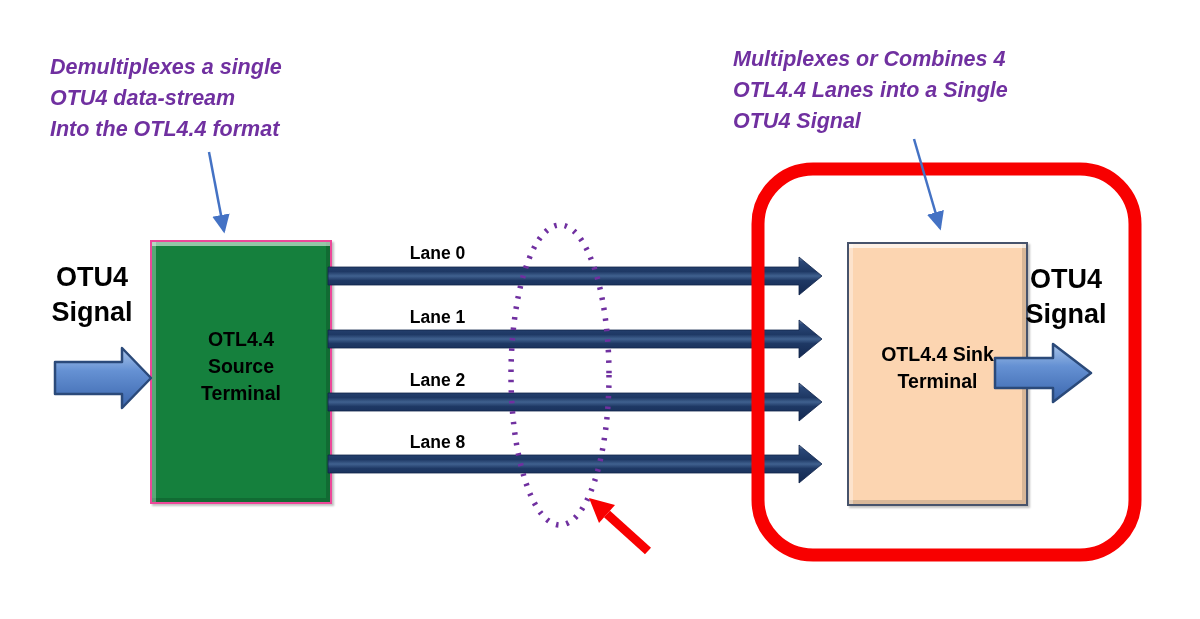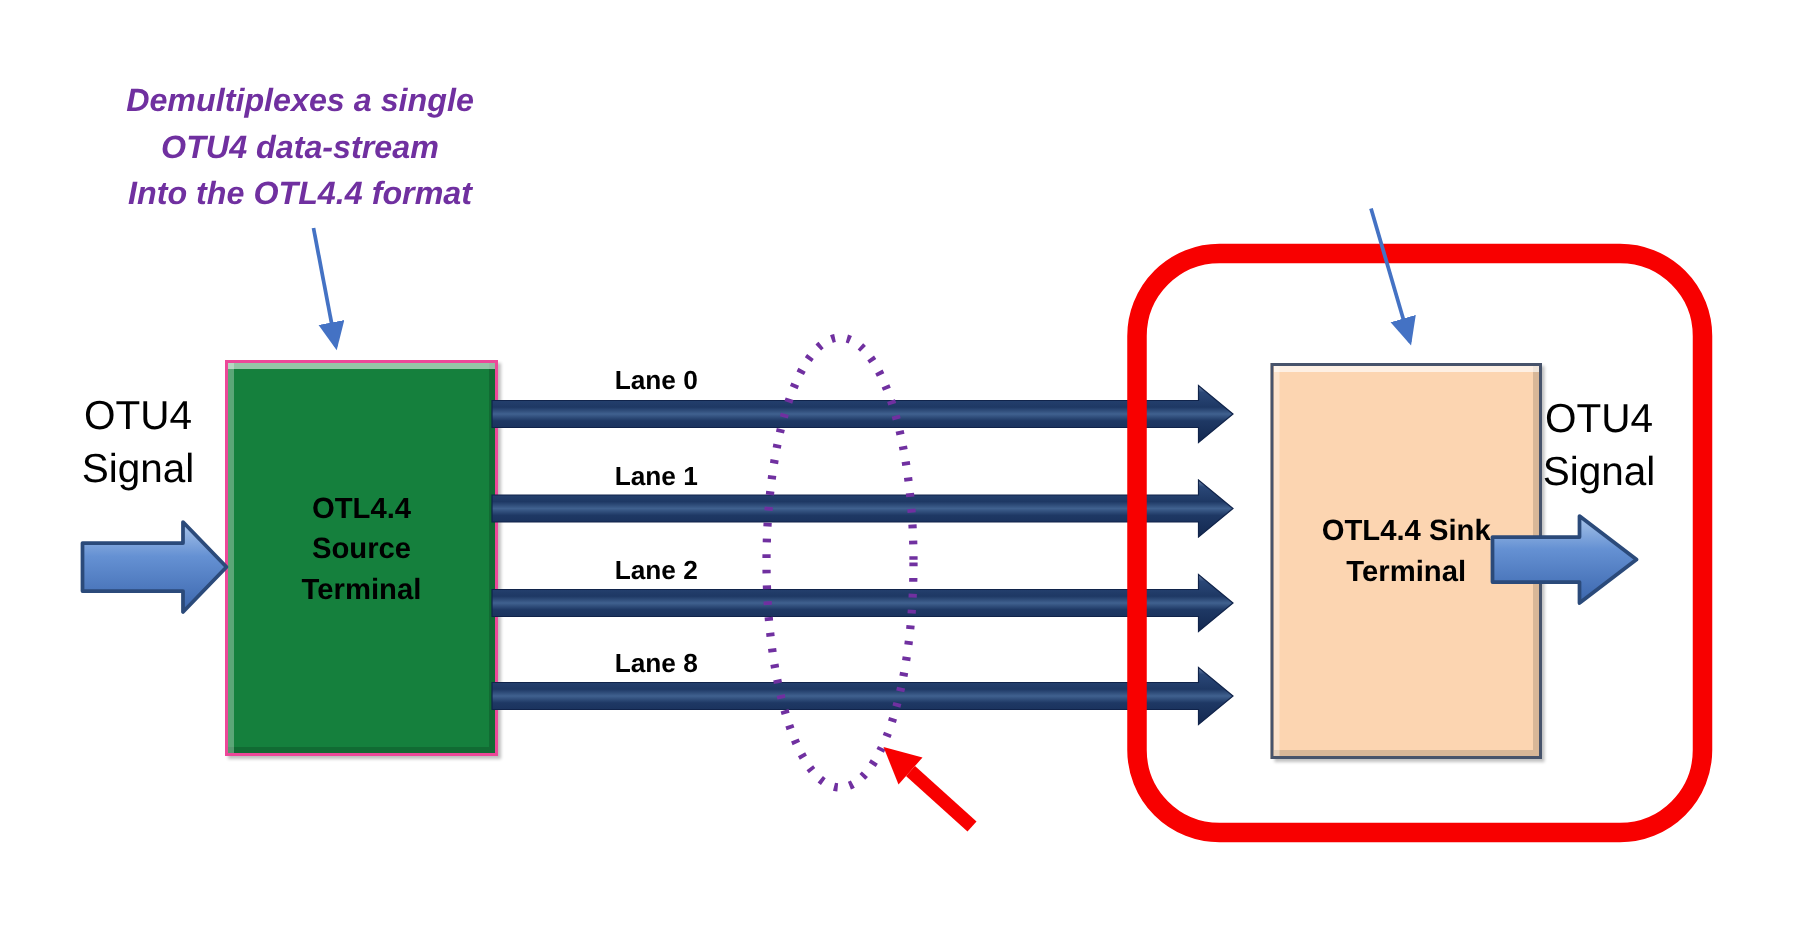--- a/index.html
+++ b/index.html
@@ -21,26 +21,26 @@
   }
   .node-sink{
     left:847px;top:242px;width:177px;height:260px;background:#FCD5B1;
     border:2px solid #47536b;
     box-shadow:inset 0 4px 0 rgba(255,255,255,.65),inset 4px 0 0 rgba(255,255,255,.35),
                inset -4px -4px 0 rgba(0,0,0,.14),2px 2px 2px rgba(0,0,0,.25);
   }
   .node-label{align-self:center;transform:translateY(-6px);}
   .annotation{
     position:absolute;color:#7030A0;font-weight:bold;font-style:italic;
-    font-size:21.5px;line-height:31px;text-align:center;white-space:pre-line;z-index:3;
+    font-size:21.5px;line-height:31px;white-space:pre-line;z-index:3;
   }
   .annotation-demux{left:50px;top:52px;width:300px;}
   .annotation-mux{left:733px;top:44px;width:312px;}
   .signal-label{
-    position:absolute;color:#000;font-weight:normal;font-size:27px;line-height:35px;
+    position:absolute;color:#000;font-weight:bold;font-size:27px;line-height:35px;
     text-align:center;white-space:pre-line;z-index:3;
   }
   .signal-left{left:28px;top:260px;width:128px;}
   .signal-right{left:1002px;top:262px;width:128px;}
   .lane-label{
     position:absolute;left:395px;width:85px;text-align:center;color:#000;
     font-weight:bold;font-size:17.5px;z-index:3;
   }
   .lane-label-0{top:243px;}
   .lane-label-1{top:307px;}
@@ -102,20 +102,23 @@
     <line x1="209" y1="152" x2="224" y2="231" stroke="#4472C4" stroke-width="2.5" marker-end="url(#thinHead)"></line>
     <line x1="914" y1="139" x2="940" y2="228" stroke="#4472C4" stroke-width="2.5" marker-end="url(#thinHead)"></line>
 
     <line x1="648" y1="551" x2="607" y2="514" stroke="#F80000" stroke-width="9"></line>
     <polygon points="589,498 615,505 599,523" fill="#F80000"></polygon>
   </svg>
 
   <div class="annotation annotation-demux">Demultiplexes a single
 OTU4 data-stream
 Into the OTL4.4 format</div>
+  <div class="annotation annotation-mux">Multiplexes or Combines 4
+OTL4.4 Lanes into a Single
+OTU4 Signal</div>
 
   <div class="signal-label signal-left">OTU4
 Signal</div>
   <div class="signal-label signal-right">OTU4
 Signal</div>
 
   <div class="lane-label lane-label-0">Lane 0</div>
   <div class="lane-label lane-label-1">Lane 1</div>
   <div class="lane-label lane-label-2">Lane 2</div>
   <div class="lane-label lane-label-3">Lane 8</div>

